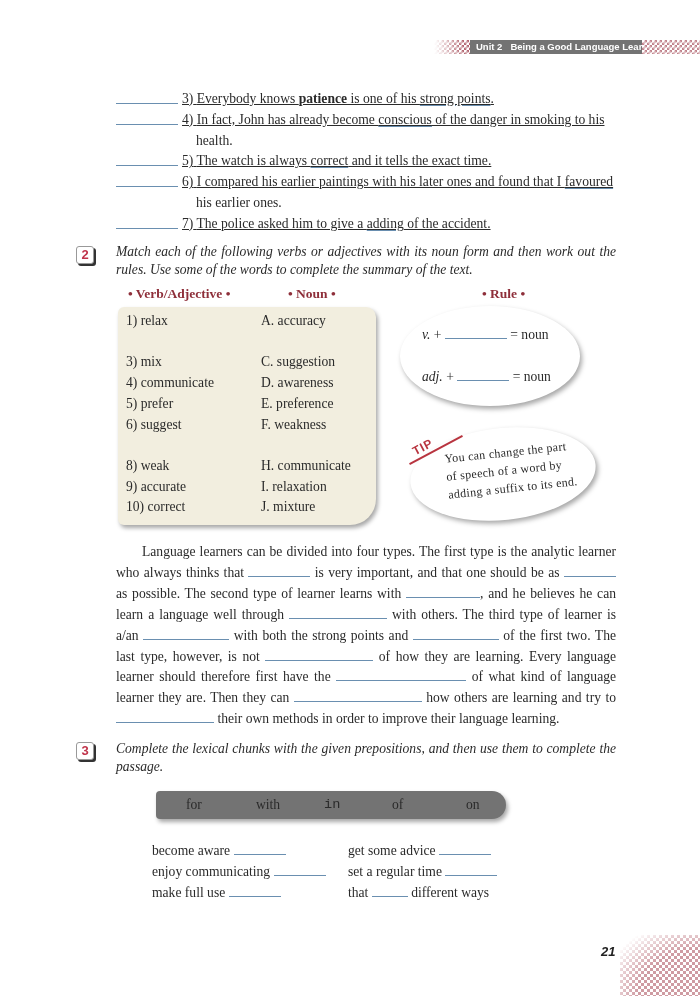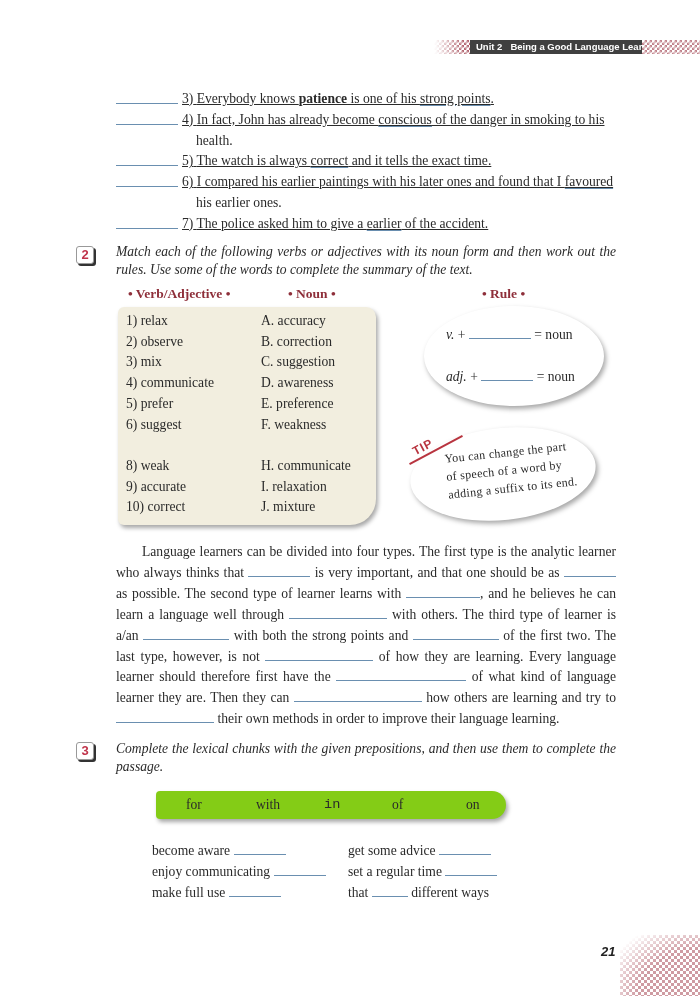--- a/index.html
+++ b/index.html
@@ -1,21 +1,21 @@
 <!DOCTYPE html>
 <html><head>
 <meta charset="utf-8">
 <style>
   html, body { margin: 0; padding: 0; background: #ffffff; }
   body { width: 700px; height: 996px; position: relative; overflow: hidden;
          font-family: "Liberation Serif", "DejaVu Serif", serif; color: #2a2a2a; font-size: 13.6px; }
   .abs { position: absolute; }
 
   
-  .banner { left: 470px; top: 40px; height: 14px; width: 172px; background: #404040; color: #fff;
+  .banner { left: 470px; top: 40px; height: 14px; width: 172px; background: #737373; color: #fff;
             font-family: "Liberation Sans", "DejaVu Sans", sans-serif; font-weight: bold; font-size: 9.5px;
             line-height: 14px; padding-left: 6px; box-sizing: border-box; white-space: nowrap; }
   .banner .gap { display: inline-block; width: 8px; }
   .checker { height: 14px; top: 40px;
              background-image: linear-gradient(45deg, #a8505c 25%, transparent 25%, transparent 75%, #a8505c 75%),
                                linear-gradient(45deg, #a8505c 25%, transparent 25%, transparent 75%, #a8505c 75%);
              background-size: 5px 5px; background-position: 0 0, 2.5px 2.5px; }
   .checker.left { left: 434px; width: 36px; opacity: 0.85;
                   -webkit-mask-image: linear-gradient(to right, transparent, #000 80%);
                   mask-image: linear-gradient(to right, transparent, #000 80%); }
@@ -39,35 +39,35 @@
   .colhead { color: #8e2f3a; font-weight: bold; font-size: 13.5px; }
 
   
   .matchbox { left: 118px; top: 307px; width: 258px; height: 218px; background: #f2eedf;
               border-radius: 6px 10px 26px 6px; box-shadow: 2px 3px 4px rgba(0,0,0,0.35); }
   .mrow { position: absolute; left: 0; width: 302px; height: 20.7px; line-height: 20.7px; }
   .mrow .l { position: absolute; left: 8px; }
   .mrow .r { position: absolute; left: 143px; }
 
   
-  .oval { left: 424px; top: 306px; width: 180px; height: 100px; border-radius: 50%;
+  .oval { left: 400px; top: 306px; width: 180px; height: 100px; border-radius: 50%;
           background: #fff; box-shadow: 2px 3px 5px rgba(0,0,0,0.35); }
   .tipoval { left: 410px; top: 428px; width: 186px; height: 92px; border-radius: 50%;
              background: #fff; box-shadow: 2px 3px 5px rgba(0,0,0,0.35); transform: rotate(-6deg); }
   .tiplabel { left: 412px; top: 440px; transform: rotate(-28deg); color: #b8343f; font-weight: bold;
               font-family: "Liberation Sans", "DejaVu Sans", sans-serif; font-size: 12px; letter-spacing: 1px; }
   .tipline { left: 406px; top: 449px; width: 60px; height: 2px; background: #b8343f; transform: rotate(-28deg); }
   .tiptext { left: 446px; top: 443px; width: 130px; font-size: 12px; line-height: 18px; transform: rotate(-6deg); letter-spacing: 0.3px; }
 
   
   .passage { left: 116px; top: 542px; width: 500px; line-height: 20.9px; text-align: justify; }
   .passage p { margin: 0; text-indent: 26px; }
 
   
-  .prepbar { left: 156px; top: 791px; width: 350px; height: 28px; background: #84cc16;
+  .prepbar { left: 156px; top: 791px; width: 350px; height: 28px; background: #737373;
              border-radius: 4px 14px 14px 4px; box-shadow: 2px 3px 4px rgba(0,0,0,0.35); }
   .prep { position: absolute; top: 0; line-height: 28px; }
 
   .chunks { left: 152px; top: 841px; line-height: 20.8px; }
   .chunk { position: absolute; white-space: nowrap; }
 
   .pagenum { left: 601px; top: 944px; font-family: "Liberation Sans", "DejaVu Sans", sans-serif;
              font-weight: bold; font-style: italic; font-size: 13px; color: #222; }
   .cornerpat { left: 620px; top: 935px; width: 80px; height: 61px;
                background-image: linear-gradient(45deg, #c07a84 25%, transparent 25%, transparent 75%, #c07a84 75%),
@@ -85,38 +85,34 @@
 </div>
 <div class="abs checker right"></div>
 
 <div class="abs q" style="top:89px;" id="ex1">
     <div class="line"><span class="blank"></span><span>3)</span> <span>Everybody knows </span><b>patience</b><span> is one of his </span><span class="ul">strong points</span><span>.</span></div>
     <div class="line"><span class="blank"></span><span>4)</span> <span>In fact, John has already become </span><span class="ul">conscious</span><span> of the danger in smoking to his</span></div>
     <div class="cont">health.</div>
     <div class="line"><span class="blank"></span><span>5)</span> <span>The watch is always </span><span class="ul">correct</span><span> and it tells the exact time.</span></div>
     <div class="line"><span class="blank"></span><span>6)</span> <span>I compared his earlier paintings with his later ones and found that I </span><span class="ul">favoured</span></div>
     <div class="cont">his earlier ones.</div>
-    <div class="line"><span class="blank"></span><span>7)</span> <span>The police asked him to give a </span><span class="ul">earlier</span><span> of the accident.</span></div>
+    <div class="line"><span class="blank"></span><span>7)</span> <span>The police asked him to give a </span><span class="ul">adding</span><span> of the accident.</span></div>
   </div>
 
 <div class="abs badge" style="left:76px; top:246px;">2</div>
 <div class="abs instr" style="left:116px; top:243px;">Match each of the following verbs or adjectives with its noun form and then work out the rules. Use some of the words to complete the summary of the text.</div>
 
 <div class="abs colhead" style="left:128px; top:286px;">• Verb/Adjective •</div>
 <div class="abs colhead" style="left:288px; top:286px;">• Noun •</div>
 <div class="abs colhead" style="left:482px; top:286px;">• Rule •</div>
 
 <div class="abs matchbox" id="matchbox">
     <div class="mrow" style="top: 4px;">
       <span class="l">1) relax</span>
       <span class="r">A. accuracy</span>
-    </div>
-    <div class="mrow" style="top: 24.7px;">
-      <span class="l">2) observe</span>
-      <span class="r">B. correction</span>
     </div>
     <div class="mrow" style="top: 45.4px;">
       <span class="l">3) mix</span>
       <span class="r">C. suggestion</span>
     </div>
     <div class="mrow" style="top: 66.1px;">
       <span class="l">4) communicate</span>
       <span class="r">D. awareness</span>
     </div>
     <div class="mrow" style="top: 86.8px;">

